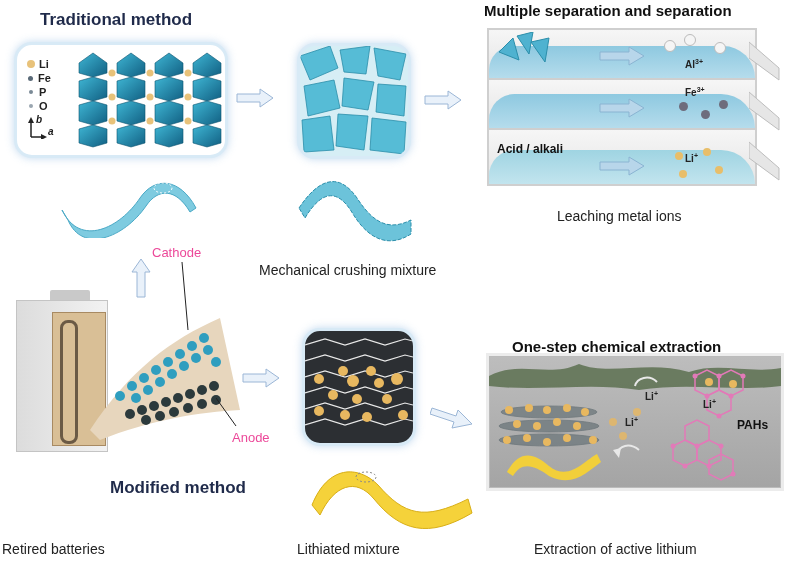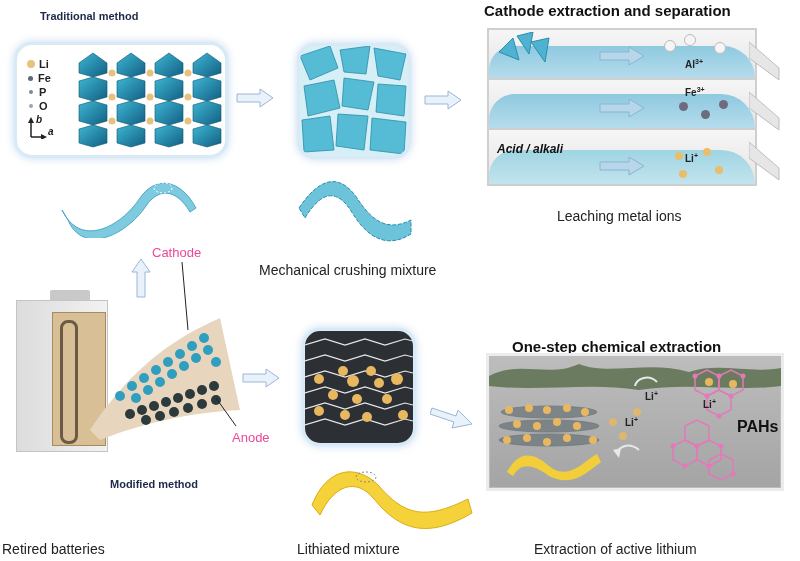--- a/index.html
+++ b/index.html
@@ -1,18 +1,18 @@
 <!DOCTYPE html>
 <html><head>
 <meta charset="utf-8">
 <style>
   html,body{margin:0;padding:0;background:#ffffff;}
   body{width:800px;height:561px;position:relative;overflow:hidden;font-family:"Liberation Sans",sans-serif;color:#1a1a1a;}
   .abs{position:absolute;}
-  .title{font-weight:bold;font-size:11px;color:#1f2a4a;white-space:nowrap;}
+  .title{font-weight:bold;font-size:17px;color:#1f2a4a;white-space:nowrap;}
   .title-dark{font-weight:bold;font-size:15px;color:#111;white-space:nowrap;}
   .caption{font-size:14px;color:#222;white-space:nowrap;}
   .label{font-size:13px;color:#ec4899;white-space:nowrap;}
   .panel{border:3px solid #d8eaf6;border-radius:18px;box-shadow:0 0 8px rgba(120,170,220,0.45);background:#fff;overflow:hidden;}
   .legend-row{display:flex;align-items:center;gap:4px;font-size:11px;font-weight:bold;color:#222;height:14px;}
   .dot{border-radius:50%;display:inline-block;}
   .arrow{width:38px;height:20px;}
   .tank{border:2px solid #cfcfcf;background:linear-gradient(#f6f6f6,#e4e4e4);}
   .ion{font-size:10px;font-weight:bold;color:#222;}
   .ion sup{font-size:7px;}
@@ -117,21 +117,21 @@
 
 <svg class="abs" style="left:295px;top:168px;" width="120" height="80" viewBox="0 0 120 80">
   <path d="M4,40 C24,10 44,4 62,30 C80,58 96,62 116,52 L116,66 C94,80 74,72 58,46 C44,22 28,20 10,50 Z" fill="#6cc3da" stroke="#2b8eaa" stroke-width="1" stroke-dasharray="4 1.5"></path>
 </svg>
 <div class="abs caption" style="left:259px;top:262px;">Mechanical crushing mixture</div>
 
 <svg class="abs arrow" style="left:424px;top:90px;" viewBox="0 0 38 20">
   <path d="M1,6 H24 V1 L37,10 L24,19 V14 H1 Z" fill="#e9f1fa" stroke="#9bb6d6" stroke-width="1"></path>
 </svg>
 
-<div class="abs title-dark" style="left:484px;top:2px;">Cathode extraction and separation</div>
+<div class="abs title-dark" style="left:484px;top:2px;">Multiple separation and separation</div>
 
 <div class="abs" style="left:487px;top:28px;width:300px;height:160px;">
 
   <div class="abs tank" style="left:0;top:0;width:266px;height:48px;">
     <div class="abs" style="left:0;bottom:0;width:266px;height:32px;background:linear-gradient(#8ec9e0,#b5dcec);border-radius:30px 40px 0 0;"></div>
     <svg class="abs" style="left:10px;top:2px;" width="60" height="34">
         <g fill="#4fb2d0" stroke="#2b8eaa">
           <polygon points="0,20 14,6 20,28"></polygon>
           <polygon points="18,4 34,0 30,22"></polygon>
           <polygon points="32,10 50,6 46,30"></polygon>
@@ -152,21 +152,21 @@
         <path d="M1,6 H30 V1 L45,10 L30,19 V14 H1 Z" fill="#b8d6ea" stroke="#8ab4d2"></path>
       </svg>
     <span class="abs ion" style="left:196px;top:6px;"><span>Fe</span><sup>3+</sup></span>
     <span class="abs dot" style="left:190px;top:22px;width:9px;height:9px;background:#6e6c7c;"></span>
     <span class="abs dot" style="left:212px;top:30px;width:9px;height:9px;background:#6e6c7c;"></span>
     <span class="abs dot" style="left:230px;top:20px;width:9px;height:9px;background:#6e6c7c;"></span>
   </div>
 
   <div class="abs tank" style="left:0;top:100px;width:266px;height:54px;">
     <div class="abs" style="left:0;bottom:0;width:266px;height:34px;background:linear-gradient(#9fd4e2,#c2e4ee);border-radius:30px 40px 0 0;"></div>
-    <span class="abs" style="left:8px;top:12px;font-size:12px;font-weight:bold;color:#111;font-style:italic;">Acid / alkali</span>
+    <span class="abs" style="left:8px;top:12px;font-size:12px;font-weight:bold;color:#111;">Acid / alkali</span>
     <svg class="abs" style="left:110px;top:26px;" width="46" height="20">
         <path d="M1,6 H30 V1 L45,10 L30,19 V14 H1 Z" fill="#b8d6ea" stroke="#8ab4d2"></path>
       </svg>
     <span class="abs ion" style="left:196px;top:22px;"><span>Li</span><sup>+</sup></span>
     <span class="abs dot" style="left:186px;top:22px;width:8px;height:8px;background:#e8be6a;"></span>
     <span class="abs dot" style="left:190px;top:40px;width:8px;height:8px;background:#e8be6a;"></span>
     <span class="abs dot" style="left:214px;top:18px;width:8px;height:8px;background:#e8be6a;"></span>
     <span class="abs dot" style="left:226px;top:36px;width:8px;height:8px;background:#e8be6a;"></span>
   </div>
 
@@ -334,15 +334,15 @@
         <circle cx="196" cy="110" r="2.5"></circle>
         <circle cx="220" cy="110" r="2.5"></circle>
         <circle cx="244" cy="118" r="2.5"></circle>
     </g>
     <circle cx="220" cy="26" r="4" fill="#e8b860"></circle>
       <circle cx="244" cy="28" r="4" fill="#e8b860"></circle>
   </svg>
   <span class="abs ion" style="left:156px;top:34px;"><span>Li</span><sup>+</sup></span>
   <span class="abs ion" style="left:136px;top:60px;"><span>Li</span><sup>+</sup></span>
   <span class="abs ion" style="left:214px;top:42px;"><span>Li</span><sup>+</sup></span>
-  <span class="abs" style="left:248px;top:62px;font-size:16px;font-weight:bold;color:#111;">PAHs</span>
+  <span class="abs" style="left:248px;top:62px;font-size:12px;font-weight:bold;color:#111;">PAHs</span>
 </div>
 <div class="abs caption" style="left:534px;top:541px;text-align:center;">Extraction of active lithium</div>
 
 </body></html>

